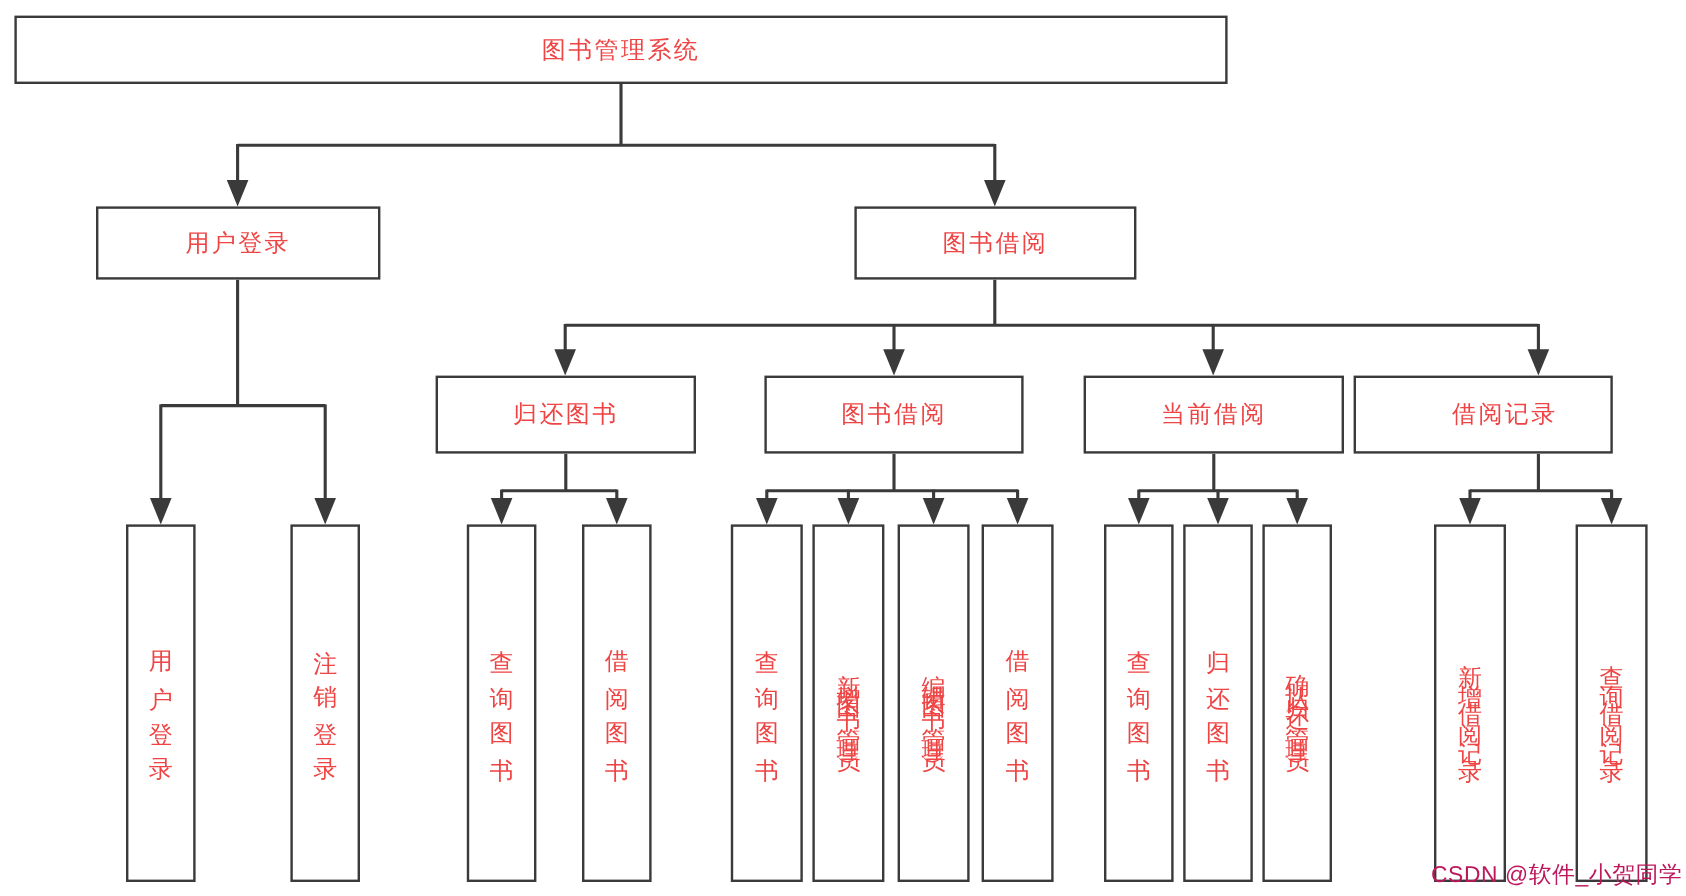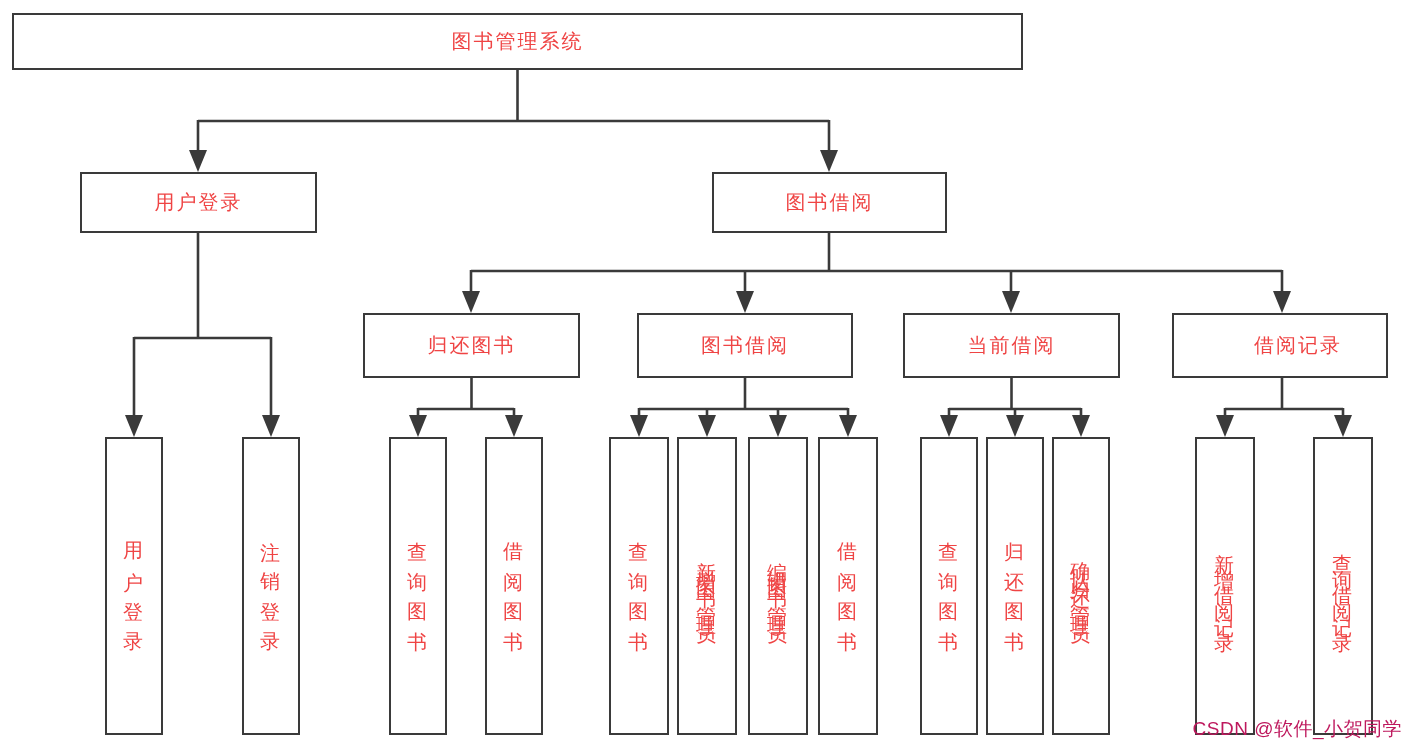--- a/index.html
+++ b/index.html
@@ -136,21 +136,21 @@
 
   <div class="box" style="left:363px; top:313px; width:217px; height:65px;">
     <span>归还图书</span>
   </div>
   <div class="box" style="left:903px; top:313px; width:217px; height:65px;">
     <span>当前借阅</span>
   </div>
   <div class="box" style="left:637px; top:313px; width:216px; height:65px;">
     <span>图书借阅</span>
   </div>
-  <div class="box" style="left:1172px; top:313px; width:216px; height:65px;padding-left:36px;">
+  <div class="box" style="left:1128px; top:313px; width:216px; height:65px;padding-left:36px;">
     <span>借阅记录</span>
   </div>
 
   <div class="box leaf ls-4" style="left:105px; top:437px; width:58px; height:298px;">
     <span>用户登录</span>
   </div>
   <div class="box leaf ls-4" style="left:242px; top:437px; width:58px; height:298px;">
     <span>注销登录</span>
   </div>
 

